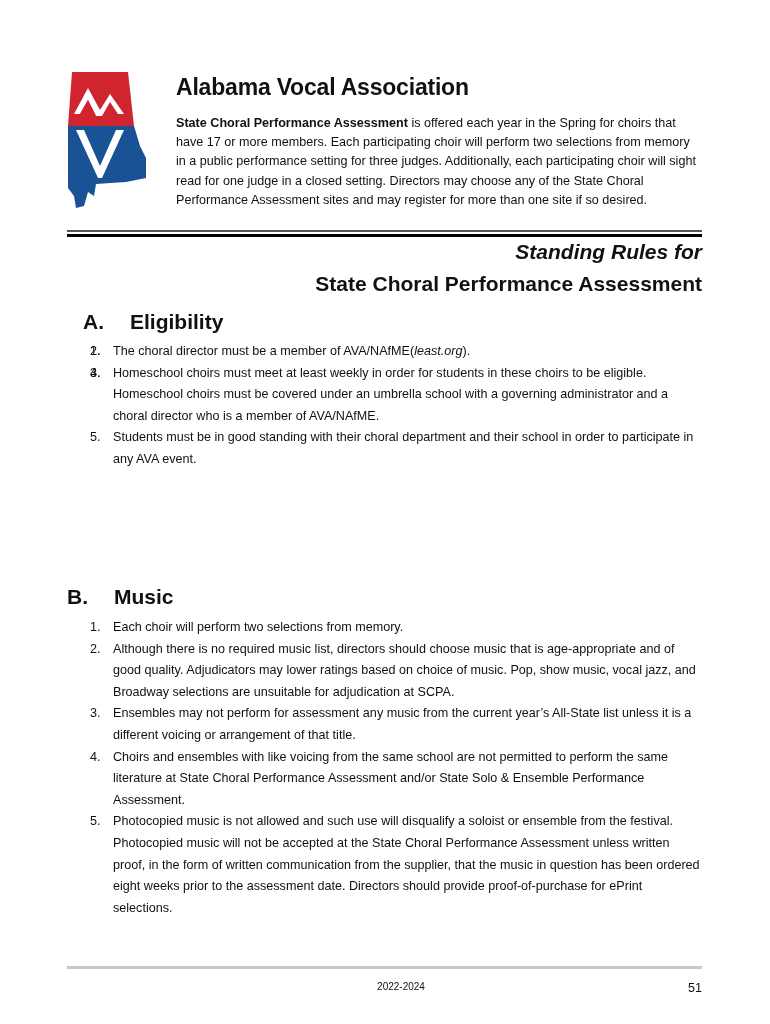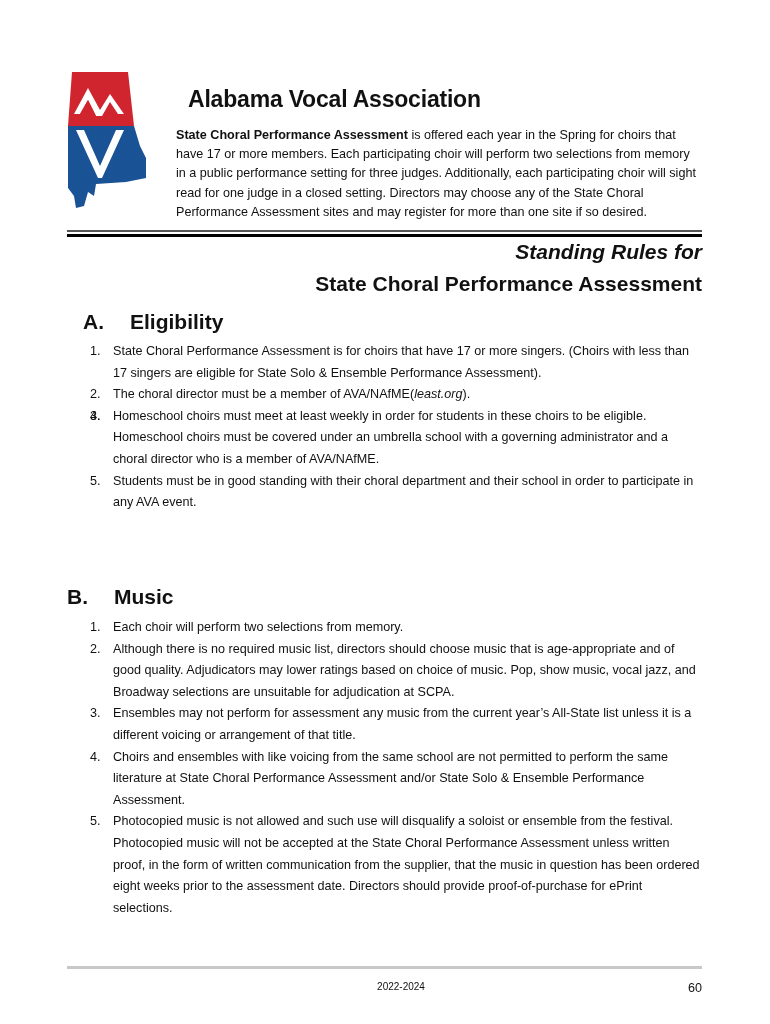--- a/index.html
+++ b/index.html
@@ -3,21 +3,21 @@
   <meta charset="utf-8">
   <style>
     html, body { margin: 0; padding: 0; background: #ffffff; }
     body {
       width: 770px; height: 1024px; position: relative; overflow: hidden;
       font-family: "Liberation Sans", "DejaVu Sans", sans-serif;
       color: #111111;
     }
     .logo { position: absolute; left: 66px; top: 70px; width: 86px; height: 142px; }
     .header-block { position: absolute; left: 176px; top: 72px; width: 520px; }
-    .org-title { font-size: 23px; font-weight: bold; margin: 12px; line-height: 30px; letter-spacing: -0.2px; }
+    .org-title { font-size: 23px; font-weight: bold; margin: 0; line-height: 30px; letter-spacing: -0.2px; }
     .intro { font-size: 12.6px; line-height: 19.2px; margin: 12px 0 0 0; }
     .intro b { font-weight: bold; }
 
     .double-rule { position: absolute; left: 67px; top: 230px; width: 635px; height: 7px; }
     .double-rule .thin { height: 2px; background: #555; }
     .double-rule .thick { height: 3px; background: #000; margin-top: 2px; }
 
     .rules-subtitle { position: absolute; right: 68px; top: 238px; font-size: 21px; font-style: italic; text-align: right; line-height: 28px; font-weight: bold; }
     .rules-title { position: absolute; right: 68px; top: 270px; font-size: 21px; font-weight: bold; text-align: right; line-height: 28px; }
 
@@ -60,33 +60,33 @@
   <div class="thick"></div>
 </div>
 
 <div class="rules-subtitle">Standing Rules for</div>
 <div class="rules-title">State Choral Performance Assessment</div>
 
 <div class="section-head" style="top:308px;margin-left:16px;">
   <span class="letter">A.</span><span>Eligibility</span>
 </div>
 <ol class="list" style="top:341px;">
-  <li><span class="num">1.</span><span>State Choral Performance Assessment is for choirs that have 17 or more singers. (Choirs with less than 17 singers are eligible for State Solo &amp; Ensemble Performance Assessment).</span></li>
+  <li><span class="num">1.</span></li>
   <li><span class="num">2.</span><span>The choral director must be a member of AVA/NAfME(</span><i>least.org</i><span>).</span></li>
   <li><span class="num">3.</span></li>
   <li><span class="num">4.</span><span>Homeschool choirs must meet at least weekly in order for students in these choirs to be eligible. Homeschool choirs must be covered under an umbrella school with a governing administrator and a choral director who is a member of AVA/NAfME.</span></li>
   <li><span class="num">5.</span><span>Students must be in good standing with their choral department and their school in order to participate in any AVA event.</span></li>
 </ol>
 
 <div class="section-head" style="top:583px;">
   <span class="letter">B.</span><span>Music</span>
 </div>
 <ol class="list" style="top:617px;">
   <li><span class="num">1.</span><span>Each choir will perform two selections from memory.</span></li>
   <li><span class="num">2.</span><span>Although there is no required music list, directors should choose music that is age-appropriate and of good quality. Adjudicators may lower ratings based on choice of music. Pop, show music, vocal jazz, and Broadway selections are unsuitable for adjudication at SCPA.</span></li>
   <li><span class="num">3.</span><span>Ensembles may not perform for assessment any music from the current year’s All-State list unless it is a different voicing or arrangement of that title.</span></li>
   <li><span class="num">4.</span><span>Choirs and ensembles with like voicing from the same school are not permitted to perform the same literature at State Choral Performance Assessment and/or State Solo &amp; Ensemble Performance Assessment.</span></li>
   <li><span class="num">5.</span><span>Photocopied music is not allowed and such use will disqualify a soloist or ensemble from the festival. Photocopied music will not be accepted at the State Choral Performance Assessment unless written proof, in the form of written communication from the supplier, that the music in question has been ordered eight weeks prior to the assessment date. Directors should provide proof-of-purchase for ePrint selections.</span></li>
 </ol>
 
 <div class="footer-rule"></div>
 <div class="footer-years">2022-2024</div>
-<div class="footer-page">60</div>
+<div class="footer-page">51</div>
 
 </body></html>

